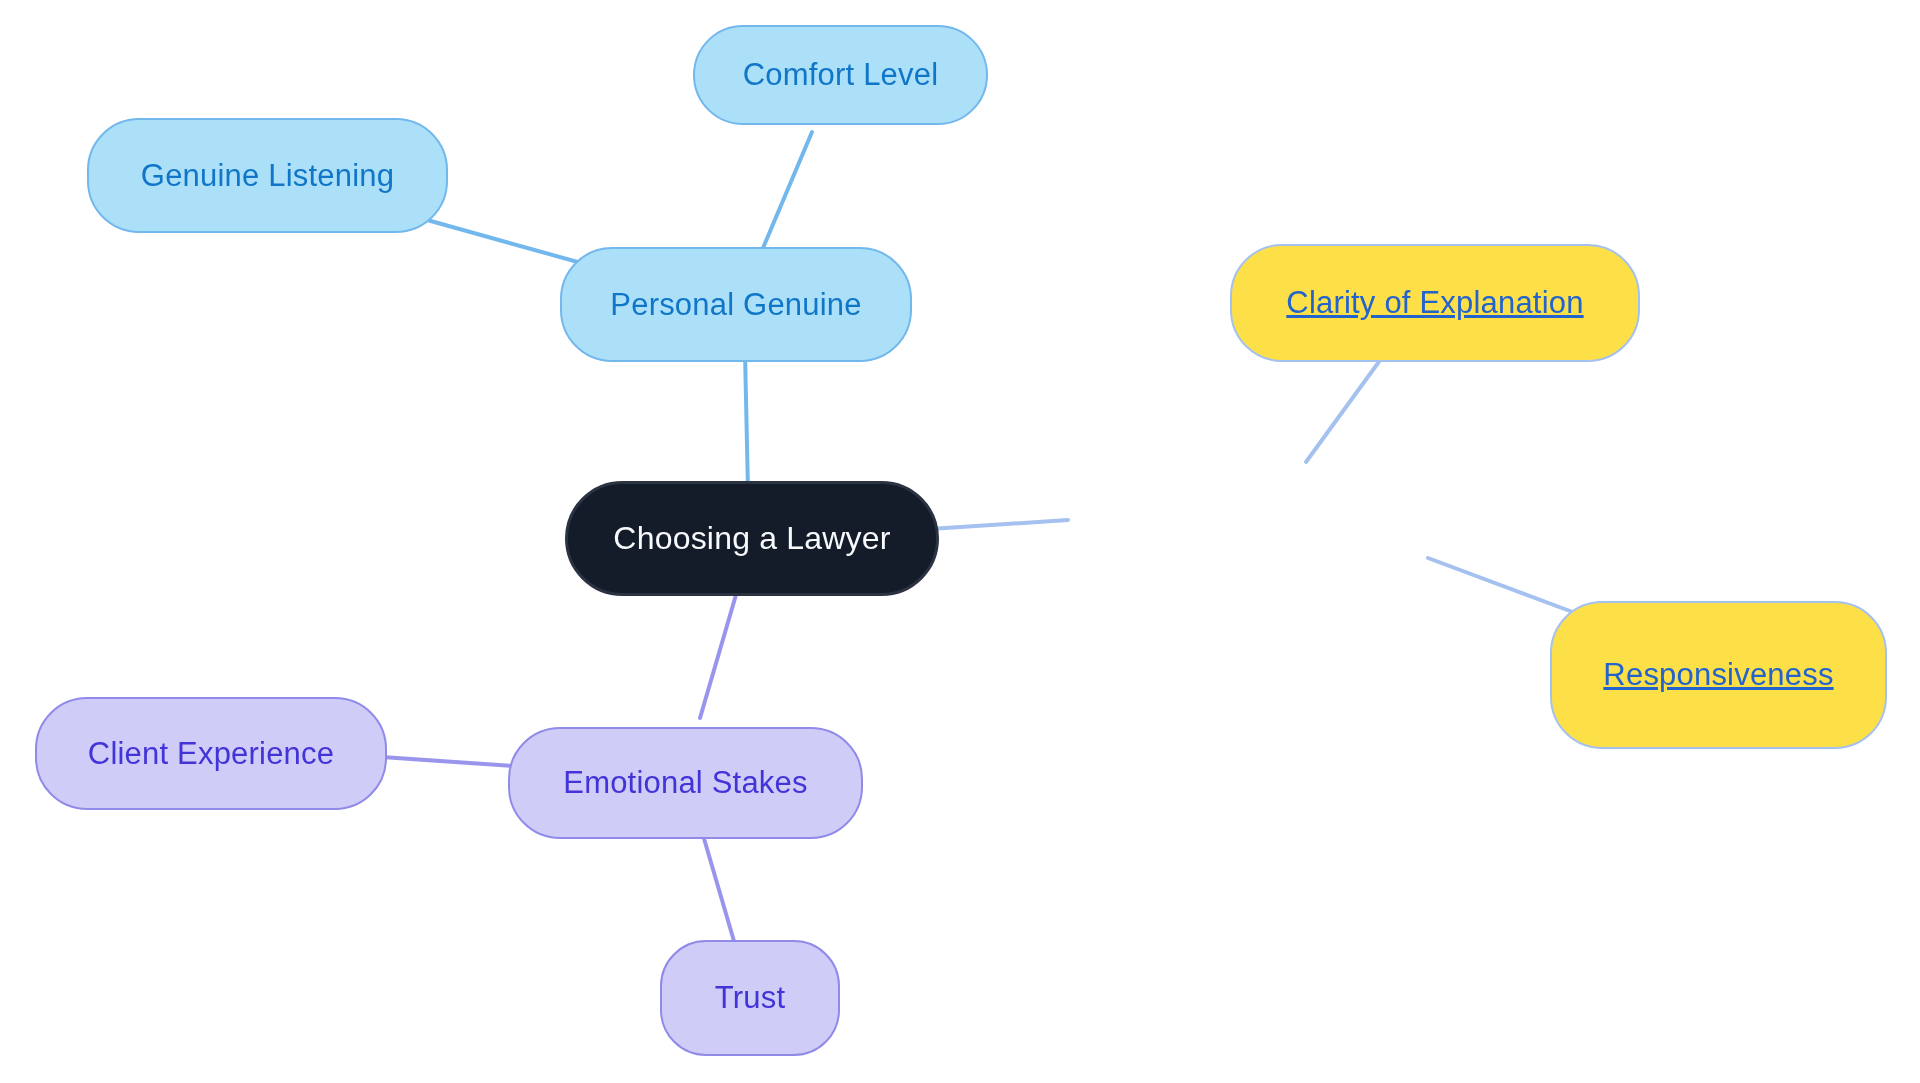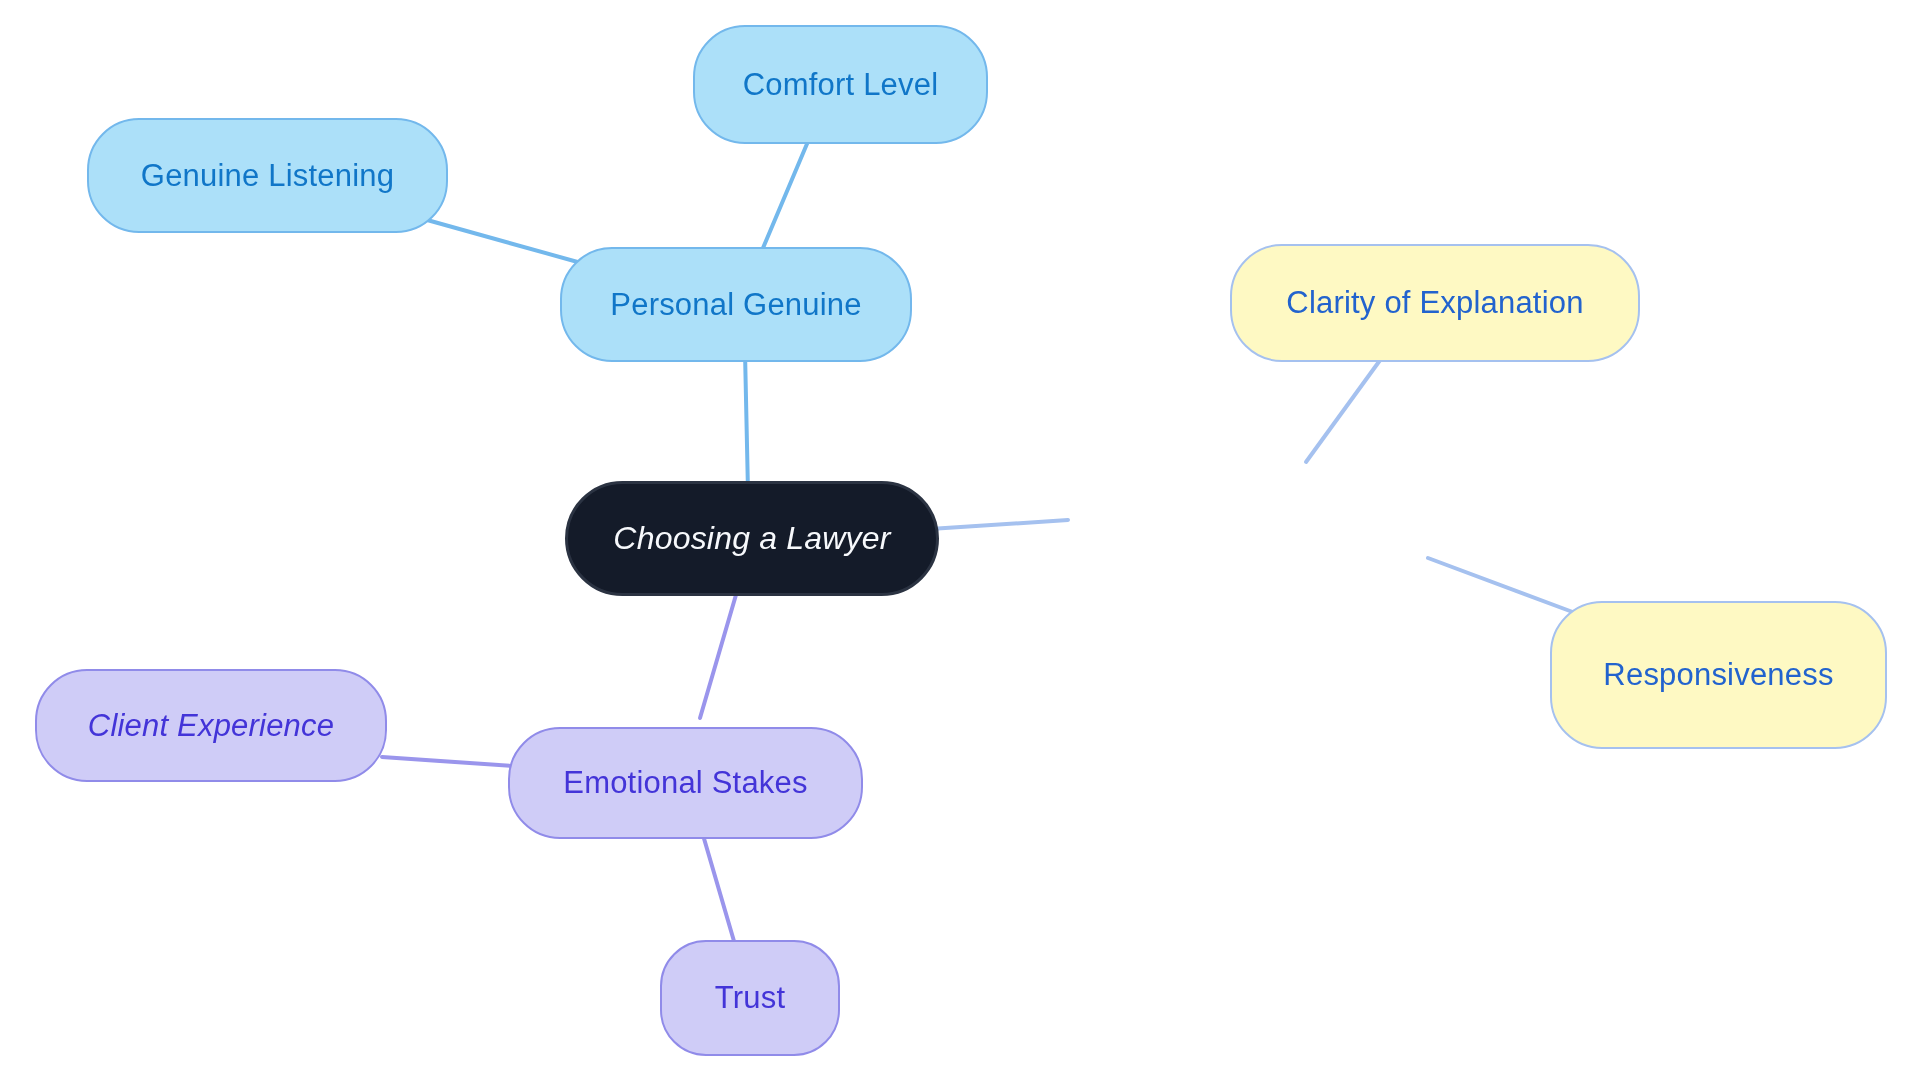--- a/index.html
+++ b/index.html
@@ -37,49 +37,49 @@
   }
   .node span { pointer-events: none; }
 
   .center-node {
     left: 565px; top: 481px; width: 374px; height: 115px;
     background: #141B29;
     border: 3px solid #2B3342;
     color: #F7F9FC;
     border-radius: 58px;
     font-size: 32px;
-    font-style: italic;
   }
 
   .branch-a {
     background: #ACE0F9;
     border: 2.5px solid #73B8EC;
     color: #1076C8;
   }
   .branch-b {
-    background: #fef9c3;
+    background: #fde047;
     border: 2.5px solid #A5C1EF;
     color: #2263CE;
+    text-decoration: underline;
   }
   .branch-c {
     background: #CFCCF7;
     border: 2.5px solid #908BE9;
     color: #4334D8;
   }
 
   #n-rapport   { left: 560px;  top: 247px; width: 352px; height: 115px; }
-  #n-comfort   { left: 693px;  top: 25px;  width: 295px; height: 119px; }
+  #n-comfort   { left: 693px;  top: 25px;  width: 295px; height: 100px; }
   #n-genuine   { left: 87px;   top: 118px; width: 361px; height: 115px; }
 
   #n-comm      { left: 1058px; top: 455px; width: 415px; height: 113px; }
   #n-clarity   { left: 1230px; top: 244px; width: 410px; height: 118px; }
   #n-resp      { left: 1550px; top: 601px; width: 337px; height: 148px; }
 
   #n-emotional { left: 508px;  top: 711px; width: 355px; height: 112px; margin-top: 16px; }
-  #n-client    { left: 35px;   top: 669px; width: 352px; height: 113px; font-style: italic; }
+  #n-client    { left: 35px;   top: 697px; width: 352px; height: 113px; }
   #n-trust     { left: 660px;  top: 940px; width: 180px; height: 116px; border-radius: 46px; }
 </style>
 </head>
 <body>
 
 <div class="canvas">
 
   <svg class="connector-layer" width="1920" height="1083" viewBox="0 0 1920 1083">
 
     <line x1="812" y1="132" x2="760" y2="255" stroke="#73B8EC" stroke-width="4" stroke-linecap="round"></line>

